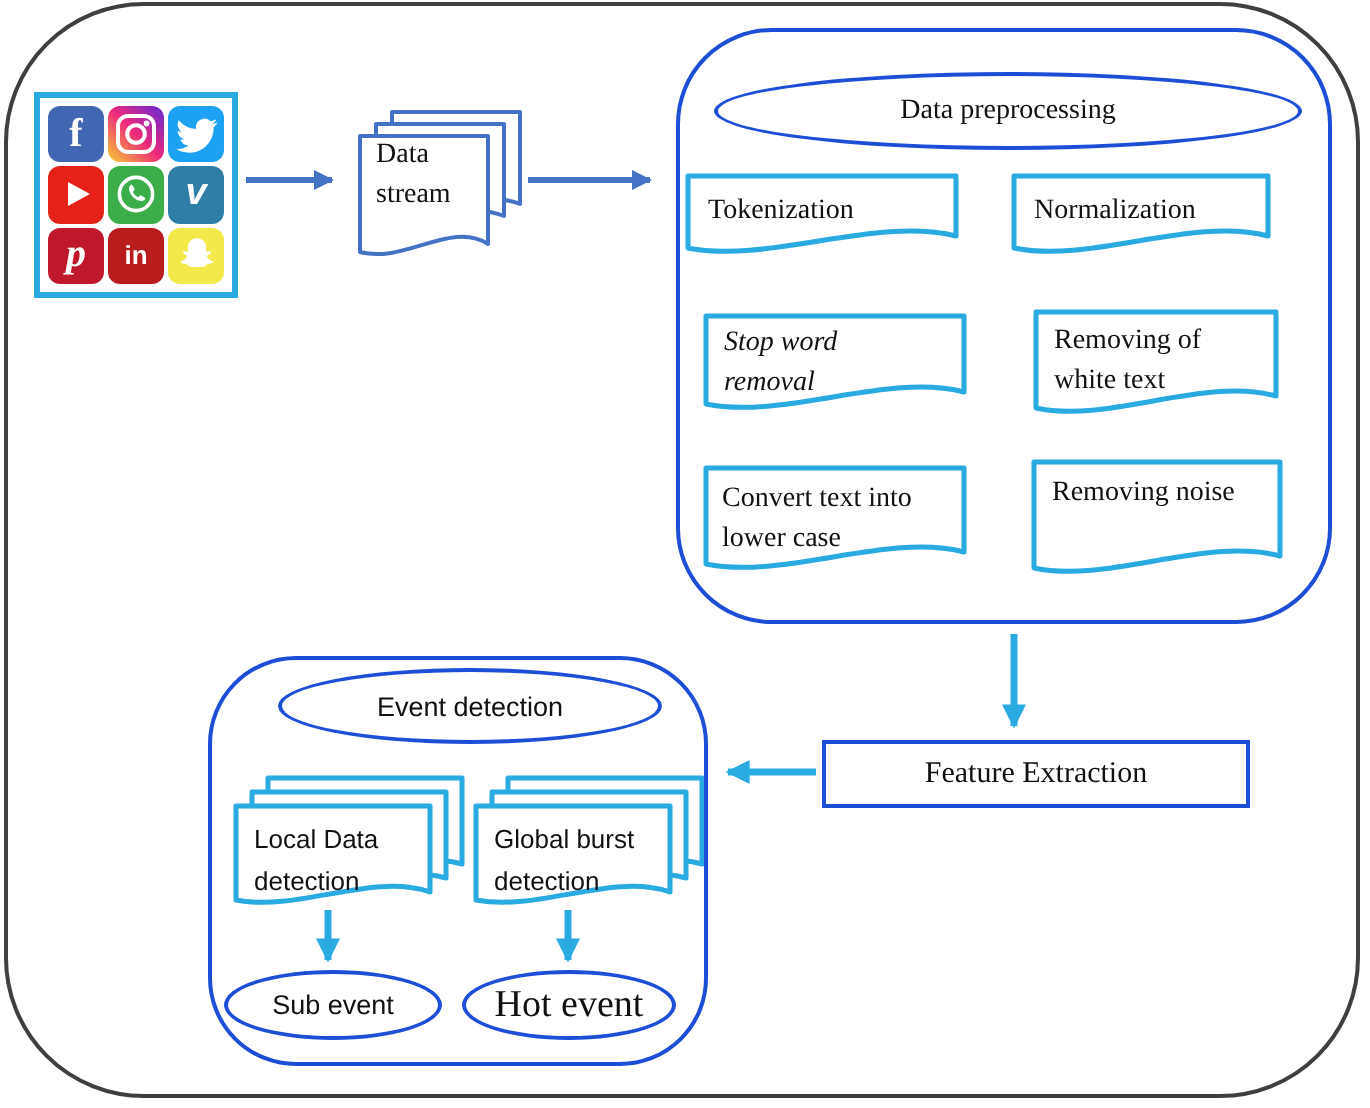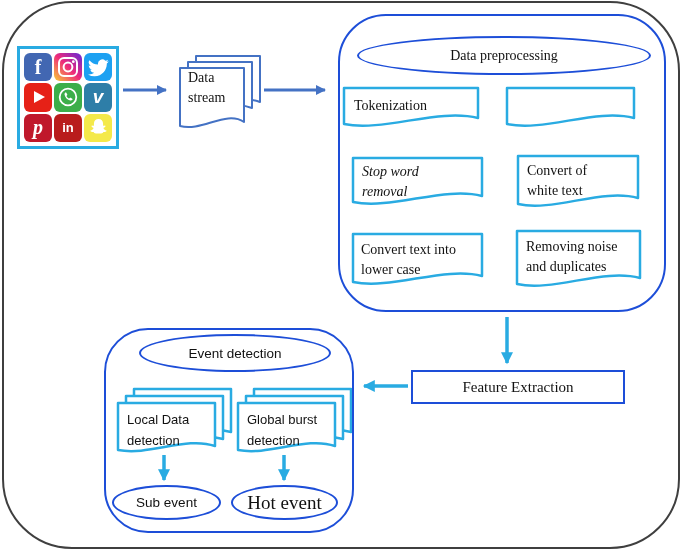--- a/index.html
+++ b/index.html
@@ -159,35 +159,37 @@
   </div>
 
   <div class="lbl" style="left:188px;top:68px;">
     <div>Data</div>
     <div>stream</div>
   </div>
 
   <div class="lbl" style="left:354px;top:96px;">
     <div>Tokenization</div>
   </div>
+  <div class="lbl" style="left:517px;top:96px;">
+    <div>Normalization</div>
+  </div>
   <div class="lbl" style="left:362px;top:162px;font-style:italic;">
     <div>Stop word</div>
     <div>removal</div>
   </div>
   <div class="lbl" style="left:527px;top:161px;">
-    <div>Convert of</div>
+    <div>Removing of</div>
     <div>white text</div>
   </div>
   <div class="lbl" style="left:361px;top:240px;">
     <div>Convert text into</div>
     <div>lower case</div>
   </div>
   <div class="lbl" style="left:526px;top:237px;">
     <div>Removing noise</div>
-    <div>and duplicates</div>
   </div>
 
   <div class="lbl sans" style="left:127px;top:409px;">
     <div>Local Data</div>
     <div>detection</div>
   </div>
   <div class="lbl sans" style="left:247px;top:409px;">
     <div>Global burst</div>
     <div>detection</div>
   </div>

